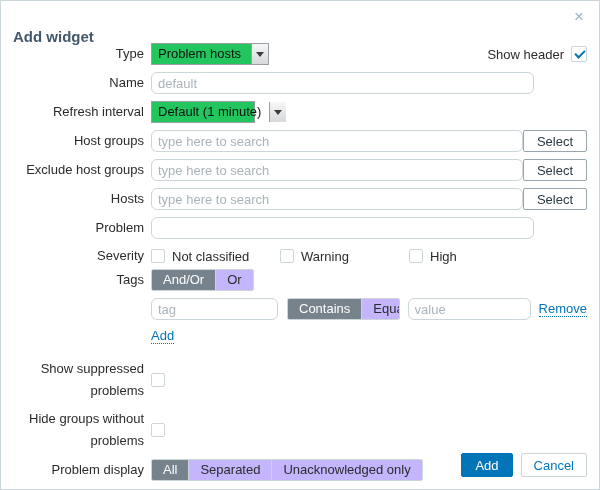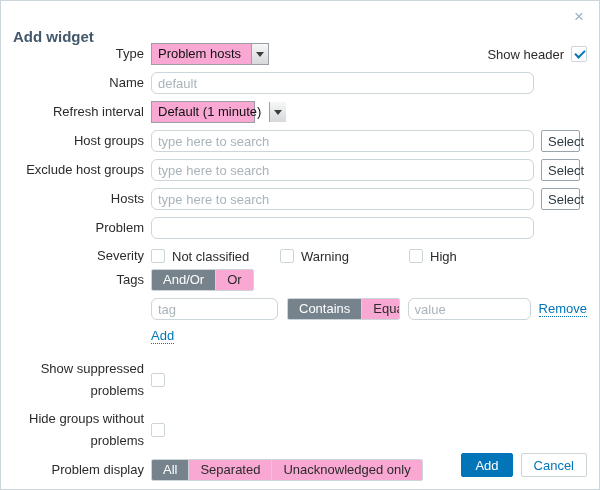--- a/index.html
+++ b/index.html
@@ -39,38 +39,38 @@
   }
   input[type=text]::placeholder { color: #a9b4ba; opacity: 1; }
 
   .w-main { width: 383px; }
   .w-tag { width: 127px; }
   .w-value { width: 123px; margin-left: 8px; }
 
   
   .select {
     display: inline-flex; align-items: stretch; height: 22px;
-    border: 1px solid #999fa4; background: #f9a8d4; cursor: pointer; justify-content: space-between;
+    border: 1px solid #999fa4; background: #22c55e; cursor: pointer; justify-content: space-between;
   }
   .select .sel-text { padding: 0 8px 0 6px; line-height: 20px; white-space: nowrap; color: #111; }
   .select .arrow-btn {
     width: 17px; border-left: 1px solid #999fa4; flex: none;
     background: linear-gradient(#f7f7f7, #d6d8da);
     display: flex; align-items: center; justify-content: center;
   }
   .select .arrow-btn::after {
     content: ""; width: 0; height: 0;
     border: 4px solid transparent; border-top: 5px solid #3d3d3d; margin-top: 5px;
   }
   .sel-type { width: 118px; }
   .sel-refresh { width: 104px; }
   .sel-type .sel-text, .sel-refresh .sel-text { flex: 1; }
 
   .btn-select {
-    height: 22px; margin-left: 7px; width: 39px; flex: none;
+    height: 22px; width: 64px; flex: none;
     border: 1px solid #97a6ad; border-radius: 2px; background: #fff;
     font: 13px "Liberation Sans", sans-serif; color: #2b3a42; cursor: pointer;
   }
 
   
   .cb {
     width: 14px; height: 14px; flex: none;
     border: 1px solid #ccd5d9; border-radius: 2px; background: #fff;
     display: inline-block; position: relative; cursor: pointer;
   }
@@ -87,21 +87,21 @@
 
   
   .sev-grid { display: flex; flex-direction: column; }
   .sev-row { display: flex; height: 20px; align-items: center; }
   .sev-cell { width: 129px; display: flex; align-items: center; }
   .sev-cell .cb { margin-right: 7px; }
 
   
   .seg { display: inline-flex; border: 1px solid #ccd5d9; border-radius: 2px; overflow: hidden; height: 22px; }
   .seg .seg-btn {
-    padding: 0 11px; line-height: 20px; background: #f9a8d4; color: #2b2b2b;
+    padding: 0 11px; line-height: 20px; background: #c4b5fd; color: #2b2b2b;
     border-right: 1px solid #ccd5d9; cursor: pointer; white-space: nowrap;
   }
   .seg .seg-btn:last-child { border-right: none; }
   .seg .seg-btn.selected { background: #76838c; color: #fff; }
   .seg-match { margin-left: 9px; }
 
   a.dotted-link {
     color: #0275b8; text-decoration: none;
     border-bottom: 1px dotted #0275b8; cursor: pointer; line-height: 15px;
   }

